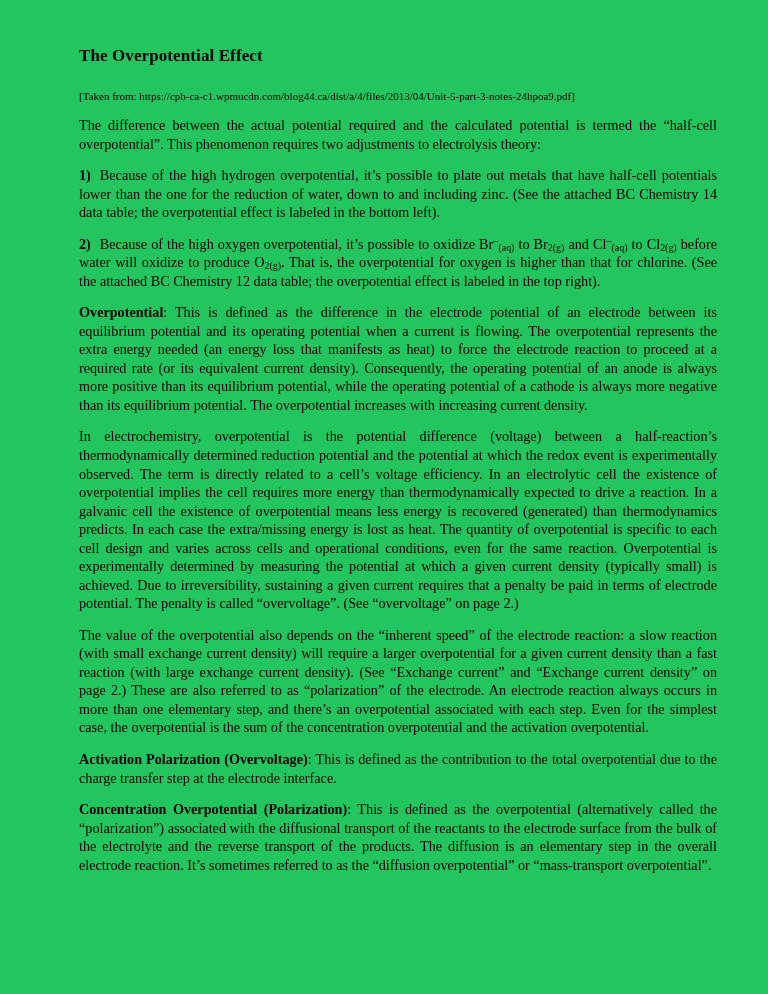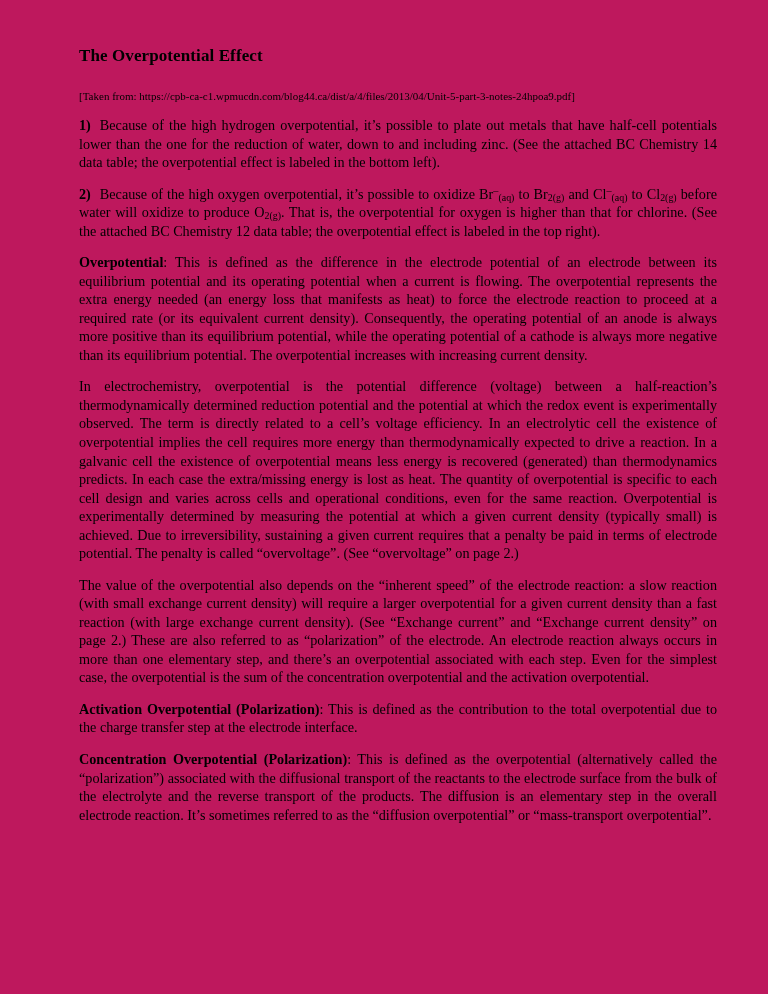--- a/index.html
+++ b/index.html
@@ -15,21 +15,21 @@
     color: #000000;
     -webkit-font-smoothing: antialiased;
   }
 
   .page {
     position: relative;
     width: 768px;
     height: 994px;
     box-sizing: border-box;
     padding: 46px 51px 0 79px;
-    background: #be185d;
+    background: #22c55e;
     overflow: hidden;
   }
 
   .doc-title {
     font-size: 17px;
     font-weight: bold;
     line-height: 1.22;
     margin: 0 0 0 0;
     letter-spacing: 0.1px;
   }
@@ -89,28 +89,29 @@
 </head>
 <body>
 
 <div class="page">
 
   <h1 class="doc-title">The Overpotential Effect</h1>
 
   <p class="source-line">[Taken from:  https://cpb-ca-c1.wpmucdn.com/blog44.ca/dist/a/4/files/2013/04/Unit-5-part-3-notes-24hpoa9.pdf]</p>
 
 
+  <p class="body-par">The difference between the actual potential required and the calculated potential is termed the “half-cell overpotential”. This phenomenon requires two adjustments to electrolysis theory:</p>
 
   <p class="body-par"><span class="num-label">1)</span><span class="num-gap"></span><span>Because of the high hydrogen overpotential, it’s possible to plate out metals that have half-cell potentials lower than the one for the reduction of water, down to and including zinc. (See the attached BC Chemistry 14 data table; the overpotential effect is labeled in the bottom left).</span></p>
 
   <p class="body-par"><span class="num-label">2)</span><span class="num-gap"></span><span>Because of the high oxygen overpotential, it’s possible to oxidize Br</span><sup>–</sup><span class="state">(aq)</span><span> to Br</span><sub>2</sub><span class="state">(g)</span><span> and Cl</span><sup>–</sup><span class="state">(aq)</span><span> to Cl</span><sub>2</sub><span class="state">(g)</span><span> before water will oxidize to produce O</span><sub>2(g)</sub><span>. That is, the overpotential for oxygen is higher than that for chlorine. (See the attached BC Chemistry 12 data table; the overpotential effect is labeled in the top right).</span></p>
 
   <p class="body-par"><span class="lead-in">Overpotential</span><span>: This is defined as the difference in the electrode potential of an electrode between its equilibrium potential and its operating potential when a current is flowing. The overpotential represents the extra energy needed (an energy loss that manifests as heat) to force the electrode reaction to proceed at a required rate (or its equivalent current density). Consequently, the operating potential of an anode is always more positive than its equilibrium potential, while the operating potential of a cathode is always more negative than its equilibrium potential. The overpotential increases with increasing current density.</span></p>
 
   <p class="body-par">In electrochemistry, overpotential is the potential difference (voltage) between a half-reaction’s thermodynamically determined reduction potential and the potential at which the redox event is experimentally observed. The term is directly related to a cell’s voltage efficiency. In an electrolytic cell the existence of overpotential implies the cell requires more energy than thermodynamically expected to drive a reaction. In a galvanic cell the existence of overpotential means less energy is recovered (generated) than thermodynamics predicts. In each case the extra/missing energy is lost as heat. The quantity of overpotential is specific to each cell design and varies across cells and operational conditions, even for the same reaction. Overpotential is experimentally determined by measuring the potential at which a given current density (typically small) is achieved. Due to irreversibility, sustaining a given current requires that a penalty be paid in terms of electrode potential. The penalty is called “overvoltage”. (See “overvoltage” on page 2.)</p>
 
   <p class="body-par">The value of the overpotential also depends on the “inherent speed” of the electrode reaction: a slow reaction (with small exchange current density) will require a larger overpotential for a given current density than a fast reaction (with large exchange current density). (See “Exchange current” and “Exchange current density” on page 2.) These are also referred to as “polarization” of the electrode. An electrode reaction always occurs in more than one elementary step, and there’s an overpotential associated with each step. Even for the simplest case, the overpotential is the sum of the concentration overpotential and the activation overpotential.</p>
 
-  <p class="body-par"><span class="lead-in">Activation Overpotential (Polarization)</span><span>: This is defined as the contribution to the total overpotential due to the charge transfer step at the electrode interface.</span></p>
+  <p class="body-par"><span class="lead-in">Activation Polarization (Overvoltage)</span><span>: This is defined as the contribution to the total overpotential due to the charge transfer step at the electrode interface.</span></p>
 
   <p class="body-par"><span class="lead-in">Concentration Overpotential (Polarization)</span><span>: This is defined as the overpotential (alternatively called the “polarization”) associated with the diffusional transport of the reactants to the electrode surface from the bulk of the electrolyte and the reverse transport of the products. The diffusion is an elementary step in the overall electrode reaction. It’s sometimes referred to as the “diffusion overpotential” or “mass-transport overpotential”.</span></p>
 
 </div>
 
 </body></html>

